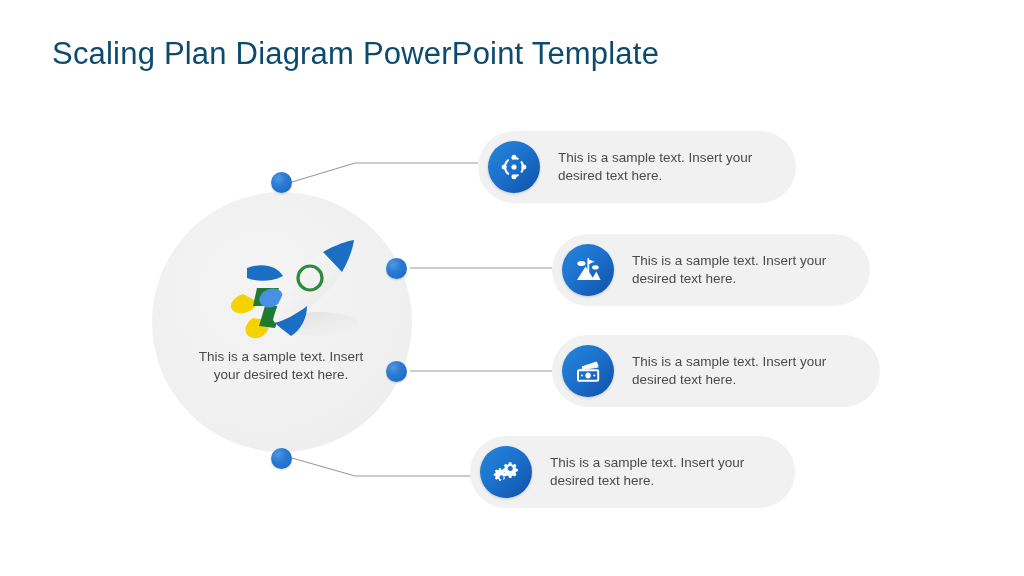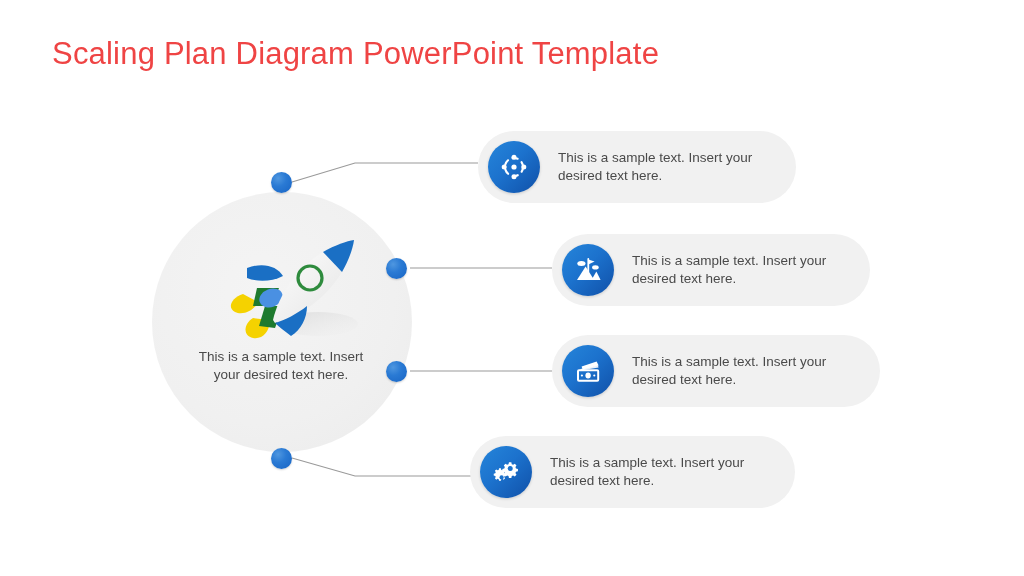--- a/index.html
+++ b/index.html
@@ -17,21 +17,21 @@
   }
 
   
   .slide-title {
     position: absolute;
     left: 52px;
     top: 36px;
     font-size: 31px;
     font-weight: 400;
     letter-spacing: 0.2px;
-    color: #ef4444;
+    color: #0c4a6e;
     white-space: nowrap;
   }
 
   
   .hub {
     position: absolute;
     left: 152px;
     top: 192px;
     width: 260px;
     height: 260px;

